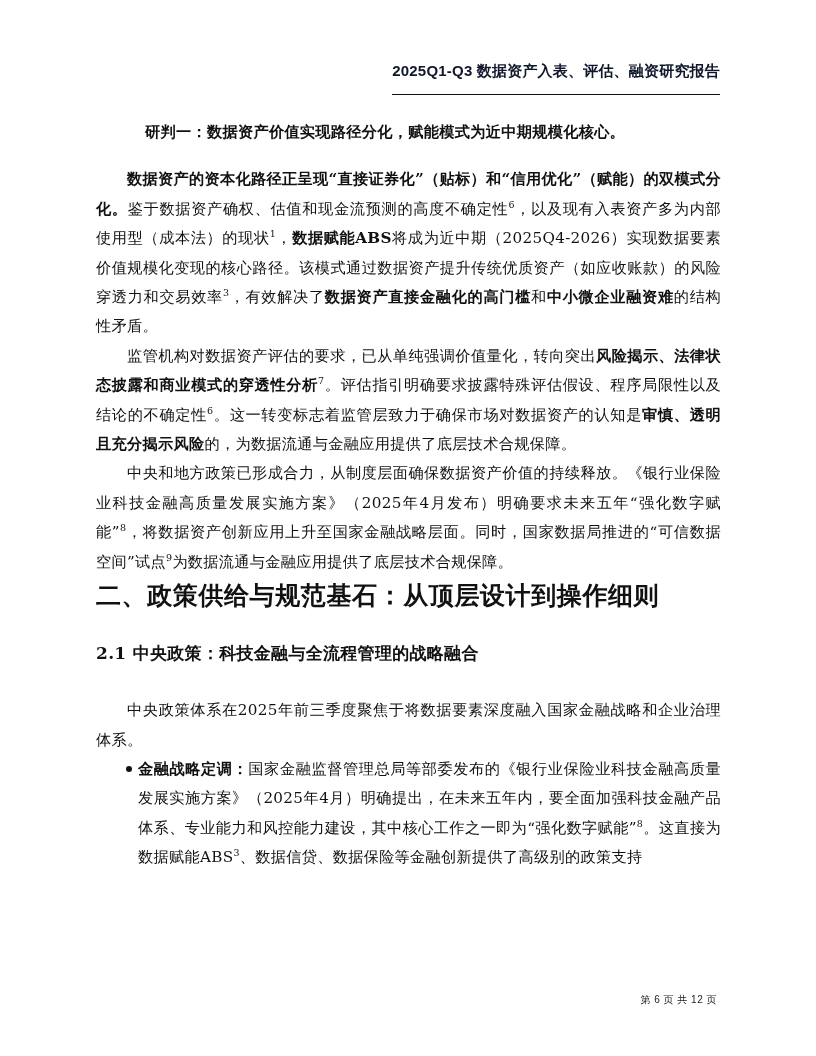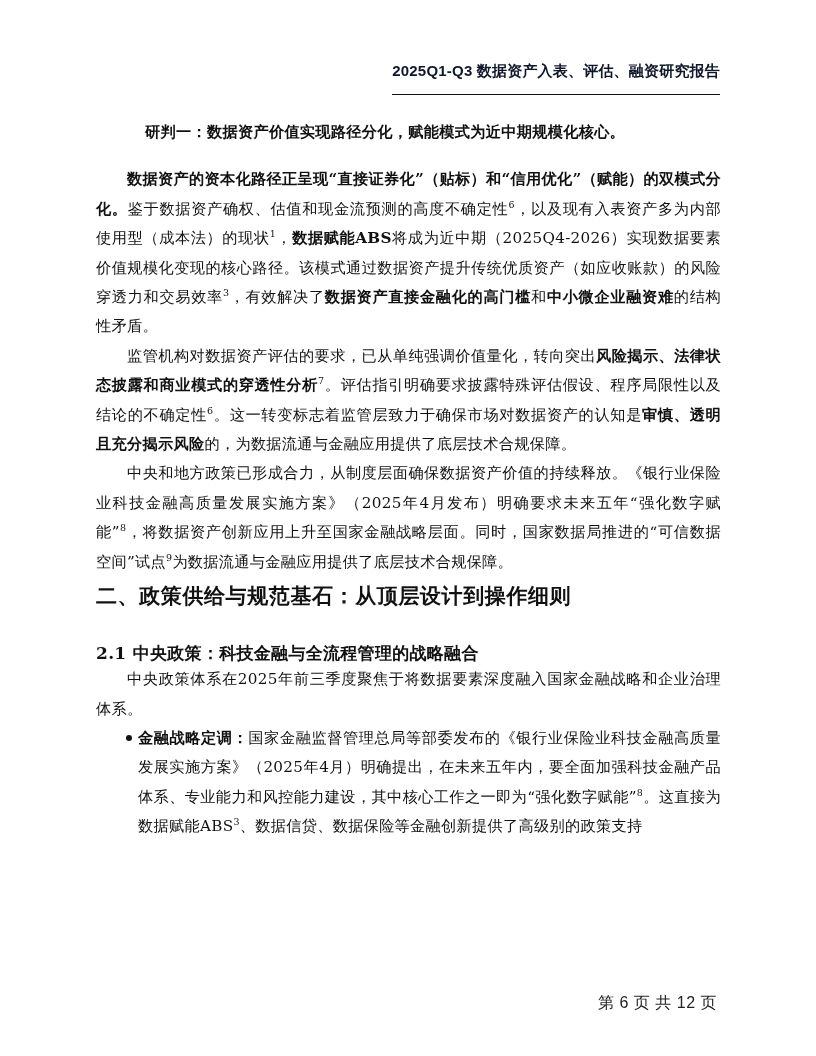--- a/index.html
+++ b/index.html
@@ -53,52 +53,52 @@
       text-indent: 31px;
       letter-spacing: 0.3px;
     }
     sup {
       font-size: 9.5px;
       line-height: 0;
       vertical-align: 6px;
     }
     .h1 {
       font-weight: bold;
-      font-size: 21px;
+      font-size: 25px;
       line-height: 30px;
       margin: 4px 0 0 0;
       letter-spacing: 0.6px;
     }
     .h2 {
       font-weight: bold;
       font-size: 17px;
       line-height: 24px;
       margin: 30px 0 0 0;
       letter-spacing: 0.3px;
     }
-    .gap-before-para { }
+    .gap-before-para { margin-top: 31px; }
     .bullet-block {
       position: relative;
       padding-left: 12px;
       margin-left: 30px;
     }
     .bullet-dot {
       position: absolute;
       left: 0px;
       top: 11px;
       width: 6px;
       height: 6px;
       border-radius: 50%;
       background: #111;
     }
     .footer {
       position: absolute;
       right: 99px;
       top: 993px;
-      font-size: 16px;
+      font-size: 10px;
       font-family: "Liberation Sans", "DejaVu Sans", sans-serif;
       color: #222;
       letter-spacing: 0.5px;
     }
   </style>
 </head>
 <body>
 
 <div class="header">2025Q1-Q3 数据资产入表、评估、融资研究报告</div>
 

